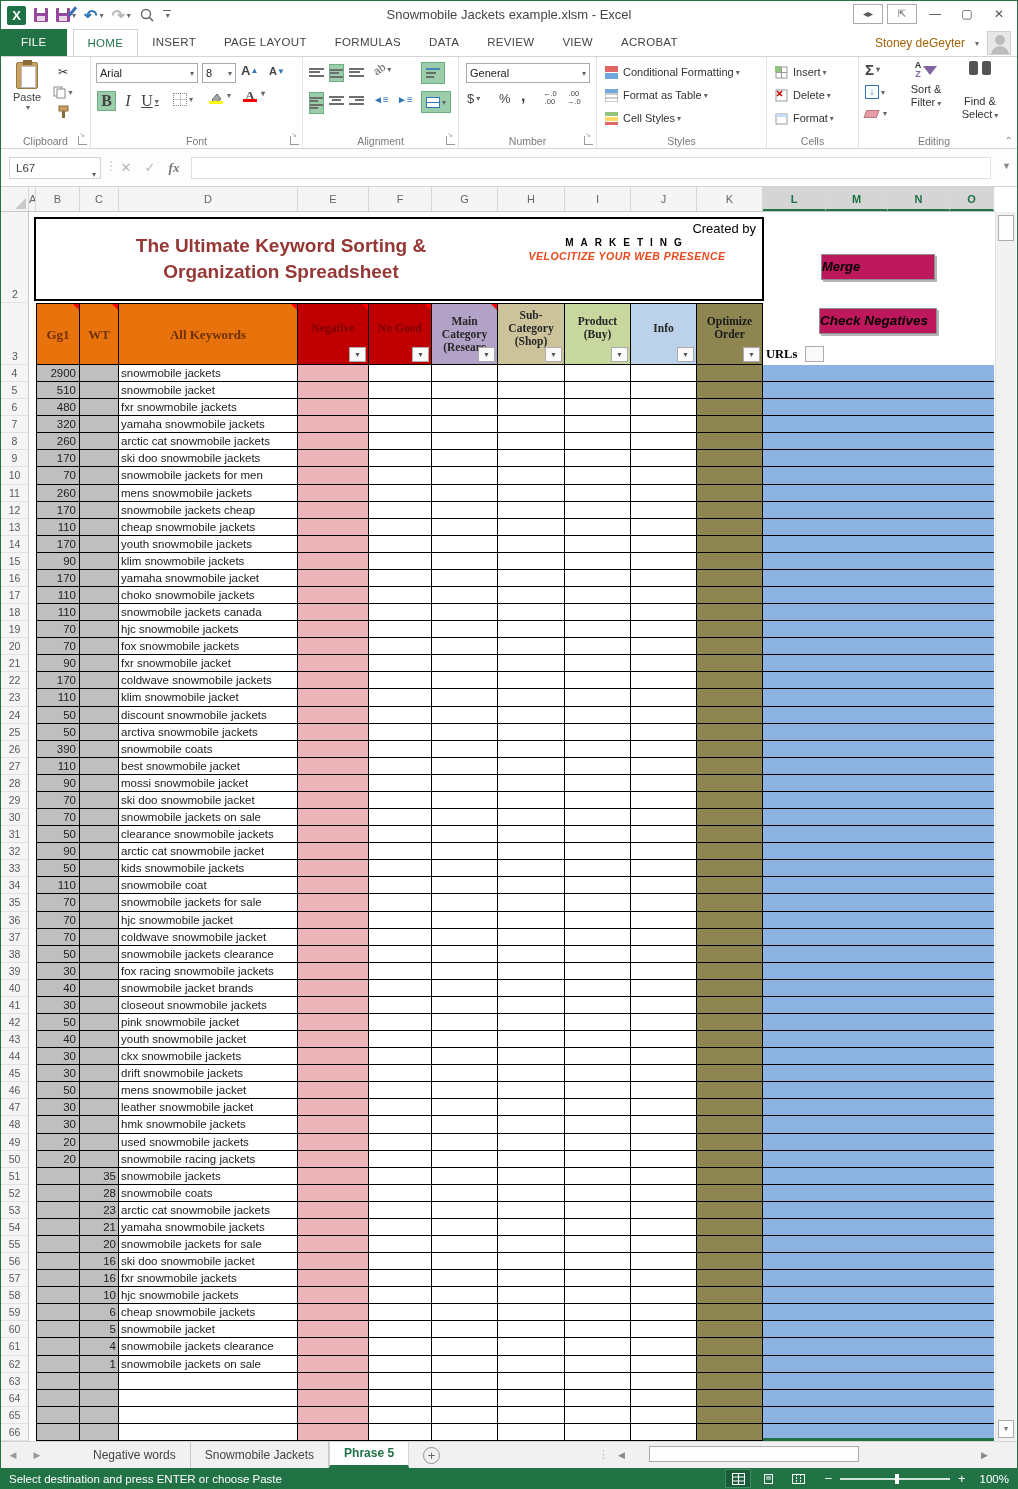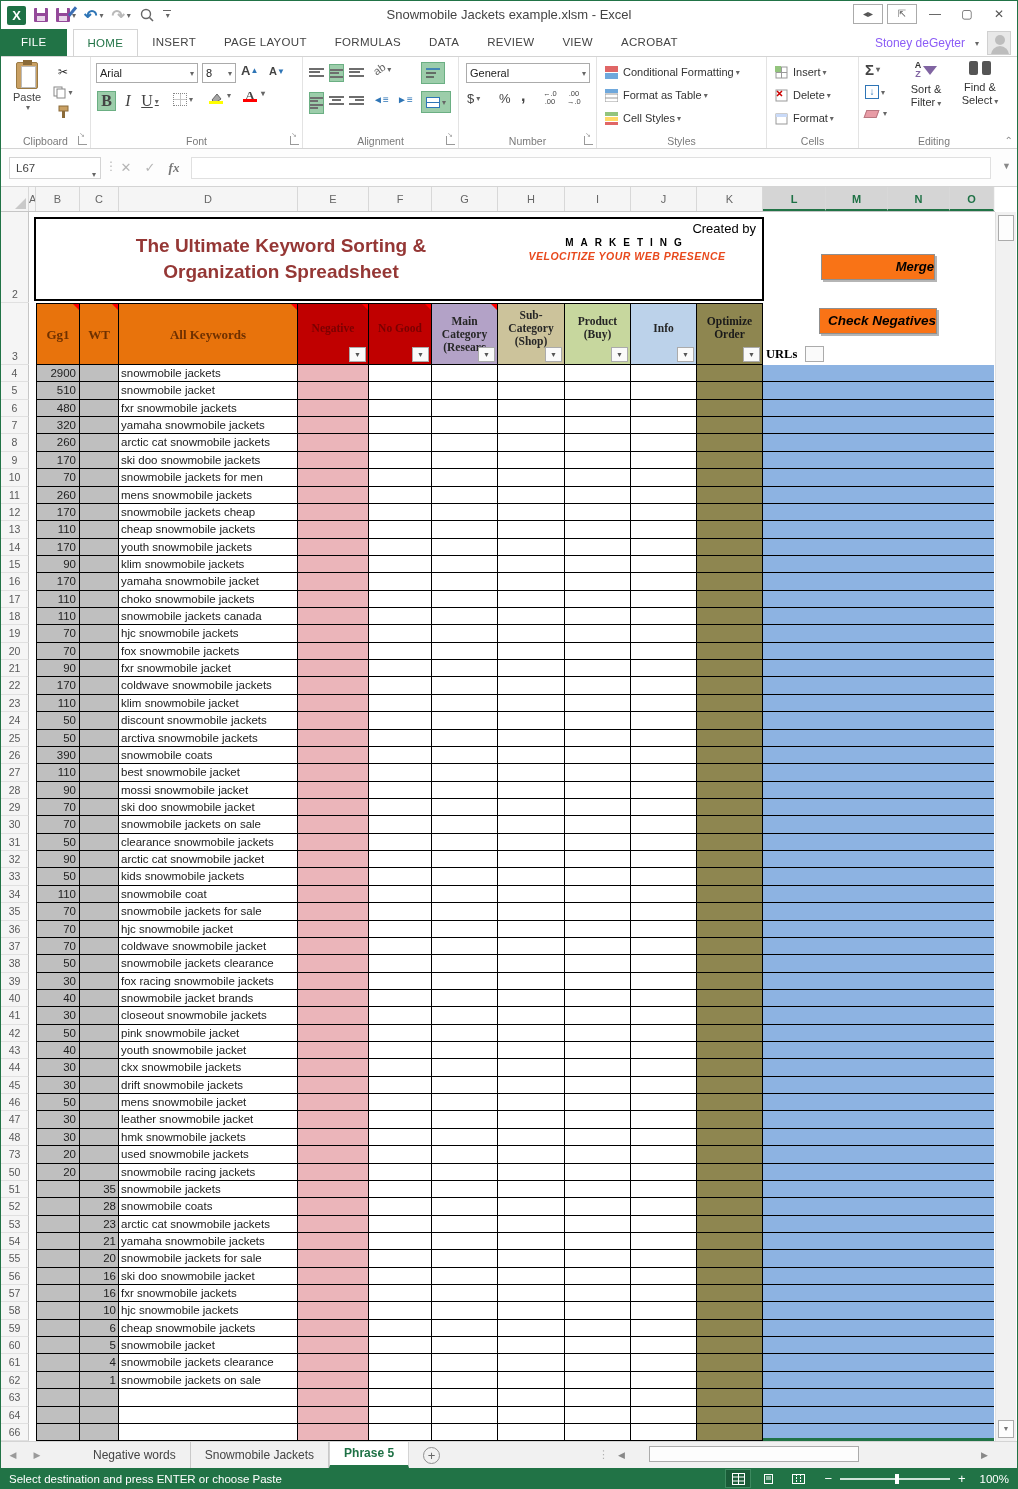--- a/index.html
+++ b/index.html
@@ -24,21 +24,21 @@
   #win-title { position:absolute; left:0; right:0; top:0; height:28px; text-align:center; line-height:28px; font-size:13px; color:#444; }
   #win-controls { position:absolute; right:4px; top:2px; display:flex; align-items:center; gap:4px; }
   .wbtn { width:28px; height:22px; text-align:center; line-height:22px; font-size:12px; color:#555; }
   .wbox { border:1px solid #ABABAB; width:30px; height:20px; font-size:10px; line-height:18px; }
   
   #tabrow { position:absolute; left:0; top:28px; width:100%; height:27px; background:#fff; display:flex; align-items:flex-end; }
   .rtab { padding:0 14px; height:27px; line-height:27px; font-size:11.5px; letter-spacing:.3px; color:#444; }
   .rtab.file { background:#217346; color:#fff; padding:0 20px; margin-right:6px; }
   .rtab.active { background:#fff; color:#217346; border:1px solid #D4D4D4; border-bottom:none; position:relative; z-index:3; }
   #user-area { position:absolute; right:6px; top:30px; display:flex; align-items:center; gap:8px; }
-  #user-name { font-size:12px; color:#8b5cf6;text-align:center; }
+  #user-name { font-size:12px; color:#a16207;text-align:center; }
   .avatar { width:24px; height:24px; background:#E8E8E8; border:1px solid #D0D0D0; position:relative; overflow:hidden; }
   .avatar:before { content:""; position:absolute; left:7px; top:3px; width:10px; height:10px; border-radius:50%; background:#BDBDBD; }
   .avatar:after { content:""; position:absolute; left:3px; top:14px; width:18px; height:12px; border-radius:9px 9px 0 0; background:#BDBDBD; }
   
   #ribbon { position:absolute; left:0; top:55px; width:100%; height:93px; background:#fff; border-top:1px solid #D4D4D4; border-bottom:1px solid #D4D4D4; }
   .rgroup { position:absolute; top:0; height:91px; border-right:1px solid #E3E3E3; }
   .glabel { position:absolute; bottom:1px; left:0; right:0; text-align:center; font-size:10.5px; color:#7A7A7A; }
   .launcher { position:absolute; bottom:3px; right:3px; width:9px; height:9px; border-left:1px solid #999; border-bottom:1px solid #999; }
   .launcher:before { content:"↘"; position:absolute; left:0px; top:-5px; font-size:7px; color:#999; }
   .rbtn { display:inline-flex; align-items:center; justify-content:center; color:#444; }
@@ -84,21 +84,21 @@
   #sheet { position:absolute; left:0; top:211px; width:994px; height:1229px; background:#fff; overflow:hidden; }
   #gutter-bg { position:absolute; left:0; top:0; width:28px; height:1229px; background:#F5F5F5; border-right:1px solid #C6C6C6; }
   .gut-label { position:absolute; left:0; width:28px; text-align:center; font-size:10.5px; color:#595959; border-bottom:1px solid #E0E0E0; display:flex; align-items:flex-end; justify-content:center; padding-bottom:2px; }
   #banner { position:absolute; left:33px; top:5px; width:730px; height:84px; background:#fff; border:2px solid #000; }
   #banner-title { position:absolute; left:10px; top:14px; width:470px; text-align:center; font-weight:bold; font-size:19px; color:#953735; line-height:26px; }
   #created-by { position:absolute; right:6px; top:2px; font-size:13px; color:#000; }
   #logo { position:absolute; right:10px; top:18px; width:250px; text-align:center; }
   #logo-top { display:flex; align-items:center; justify-content:center; gap:3px; font-weight:bold; font-style:italic; font-size:22px; color:#000; letter-spacing:0; }
   #logo-mkt { font-size:10px; font-weight:bold; letter-spacing:7px; color:#000; margin-top:0px; }
   #logo-tag { font-size:10.5px; font-weight:bold; font-style:italic; color:#E8491D; letter-spacing:.5px; margin-top:2px; }
-  .push-btn { position:absolute; background:#f97316; border:1px solid #8F8F8F; box-shadow:2px 2px 0 #B5B5B5; text-align:right; font-weight:bold; font-style:italic; color:#000; }
+  .push-btn { position:absolute; background:#be185d; border:1px solid #8F8F8F; box-shadow:2px 2px 0 #B5B5B5; text-align:left; font-weight:bold; font-style:italic; color:#000; }
   #merge-btn { left:820px; top:42px; width:114px; height:26px; font-size:13px; line-height:24px; }
   #checkneg-btn { left:818px; top:96px; width:118px; height:26px; font-size:13.5px; line-height:24px; }
   .hcell { position:absolute; top:91px; height:62px; border:1px solid #000; border-left:none; font-family:"Liberation Serif", serif; font-weight:bold; display:flex; flex-direction:column; align-items:center; justify-content:center; text-align:center; }
   .hcell.first { border-left:1px solid #000; }
   .hline { line-height:13px; font-size:11.5px; }
   .hline.big { font-size:13px; }
   .comment-tri { position:absolute; top:0; right:0; width:0; height:0; border-left:6px solid transparent; border-top:6px solid #FF0000; }
   .filterbtn { position:absolute; right:2px; bottom:2px; width:17px; height:15px; background:#FAFAFA; border:1px solid #ABABAB; font-size:7px; color:#555; line-height:13px; text-align:center; font-family:"Liberation Sans",sans-serif; }
   #urls-cell { position:absolute; left:765px; top:133px; height:18px; display:flex; align-items:center; }
   #urls-label { font-family:"Liberation Serif", serif; font-weight:bold; font-size:12.5px; color:#000; }
@@ -457,21 +457,21 @@
         <div style="display:flex;align-items:center;justify-content:center;gap:2px;">
             <span class="azcol">A<br><span class="z">Z</span></span>
             <span class="funnel"></span>
           </div>
         <div style="font-size:11px;color:#333;margin-top:4px;line-height:13px;"><span>Sort &amp;</span><br><span>Filter</span><span class="ddc">▾</span></div>
       </div>
       <div style="position:absolute;left:96px;top:4px;width:50px;text-align:center;">
         <div style="display:flex;justify-content:center;">
             <span class="binoc"></span>
           </div>
-        <div style="font-size:11px;color:#333;margin-top:6px;line-height:13px;"><span>Find &amp;</span><br><span>Select</span><span class="ddc">▾</span></div>
+        <div style="font-size:11px;color:#333;margin-top:20px;line-height:13px;"><span>Find &amp;</span><br><span>Select</span><span class="ddc">▾</span></div>
       </div>
       <div class="glabel">Editing</div>
     </div>
     <div style="position:absolute;right:4px;bottom:2px;color:#888;font-size:10px;">⌃</div>
   </div>
 
   <div id="fbar">
     <div id="namebox"><span>L67</span><span class="ddc">▾</span></div>
     <span class="vdots">⋮</span>
     <div class="fsym" style="left:114px;">✕</div>
@@ -1247,21 +1247,21 @@
           <div class="cell c-e"></div>
           <div class="cell c-f"></div>
           <div class="cell c-g"></div>
           <div class="cell c-h"></div>
           <div class="cell c-i"></div>
           <div class="cell c-j"></div>
           <div class="cell c-k"></div>
           <div class="cell c-lo"></div>
         </div>
         <div class="drow">
-          <div class="cell c-gut">73</div>
+          <div class="cell c-gut">49</div>
           <div class="cell c-a"></div>
           <div class="cell c-b">20</div>
           <div class="cell c-c"></div>
           <div class="cell c-d">used snowmobile jackets</div>
           <div class="cell c-e"></div>
           <div class="cell c-f"></div>
           <div class="cell c-g"></div>
           <div class="cell c-h"></div>
           <div class="cell c-i"></div>
           <div class="cell c-j"></div>
@@ -1473,20 +1473,35 @@
           <div class="cell c-f"></div>
           <div class="cell c-g"></div>
           <div class="cell c-h"></div>
           <div class="cell c-i"></div>
           <div class="cell c-j"></div>
           <div class="cell c-k"></div>
           <div class="cell c-lo"></div>
         </div>
         <div class="drow">
           <div class="cell c-gut">64</div>
+          <div class="cell c-a"></div>
+          <div class="cell c-b"></div>
+          <div class="cell c-c"></div>
+          <div class="cell c-d"></div>
+          <div class="cell c-e"></div>
+          <div class="cell c-f"></div>
+          <div class="cell c-g"></div>
+          <div class="cell c-h"></div>
+          <div class="cell c-i"></div>
+          <div class="cell c-j"></div>
+          <div class="cell c-k"></div>
+          <div class="cell c-lo"></div>
+        </div>
+        <div class="drow">
+          <div class="cell c-gut">65</div>
           <div class="cell c-a"></div>
           <div class="cell c-b"></div>
           <div class="cell c-c"></div>
           <div class="cell c-d"></div>
           <div class="cell c-e"></div>
           <div class="cell c-f"></div>
           <div class="cell c-g"></div>
           <div class="cell c-h"></div>
           <div class="cell c-i"></div>
           <div class="cell c-j"></div>

